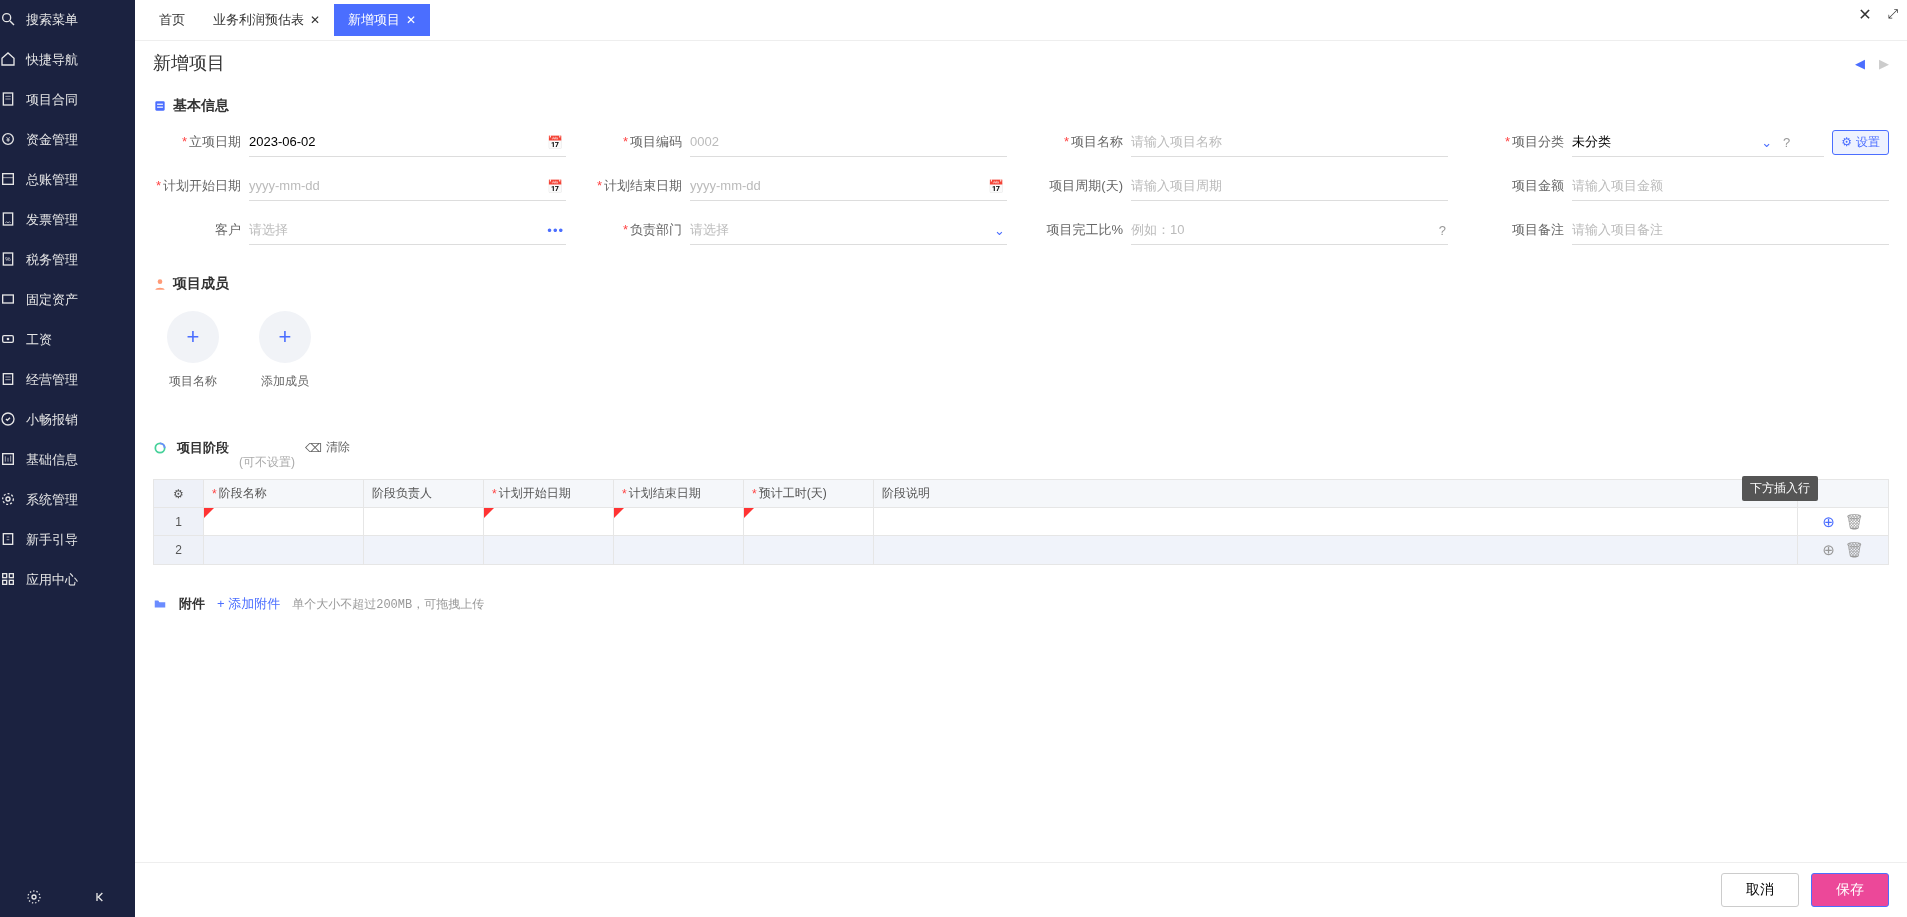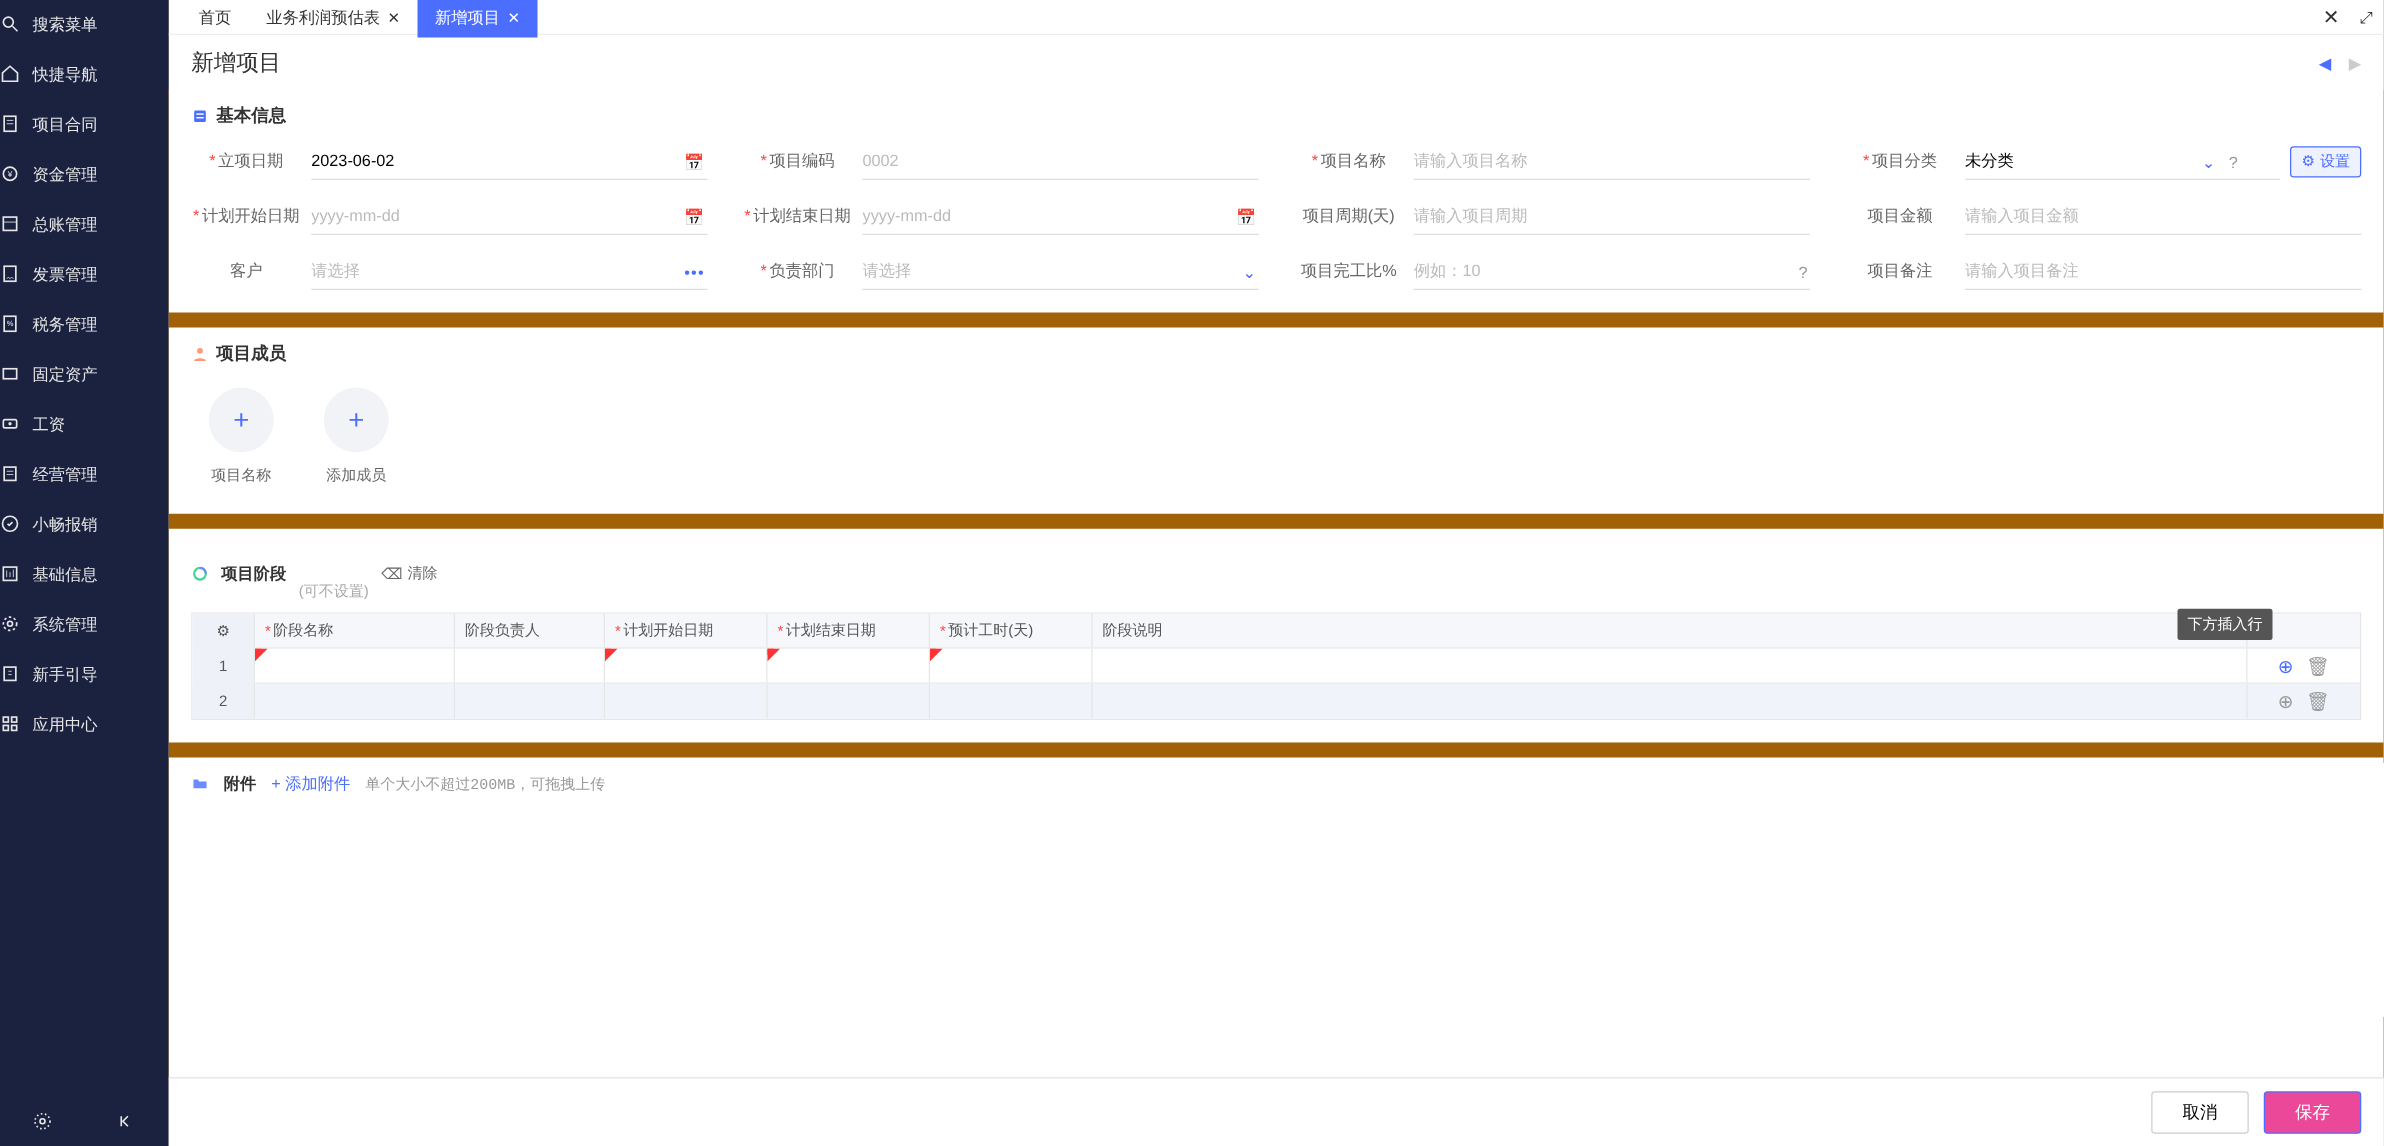--- a/index.html
+++ b/index.html
@@ -11,40 +11,40 @@
   .sidebar { width:135px; background:#1b2240; color:#e6e6e6; display:flex; flex-direction:column; flex-shrink:0; }
   .side-item { display:flex; align-items:flex-start; padding:11px 0; cursor:pointer; font-size:13px; gap:10px; }
   .side-item svg, .side-item .ico { width:16px; height:16px; flex-shrink:0; fill:#e6e6e6; }
   .side-spacer { flex:1; }
   .side-foot { display:flex; justify-content:space-around; padding:12px 0; }
   .side-foot svg { width:16px; height:16px; fill:#e6e6e6; }
 
   
   .main { flex:1; display:flex; flex-direction:column; min-width:0; position:relative; }
 
-  .tabs { display:flex; align-items:center; border-bottom:1px solid #eee; height:28px; padding-left:10px; }
+  .tabs { display:flex; align-items:center; border-bottom:1px solid #eee; height:41px; padding-left:10px; }
   .tab { padding:0 14px; height:32px; line-height:32px; font-size:13px; color:#333; position:relative; cursor:pointer; display:flex; align-items:center; gap:6px; }
   .tab.active { background:#4b6eff; color:#fff; }
   .tab .close { font-size:12px; }
   .top-actions { position:absolute; right:0; top:0; display:flex; }
   .top-act { width:28px; height:28px; display:flex; align-items:center; justify-content:center; cursor:pointer; font-size:16px; }
 
   .page-head { display:flex; align-items:center; padding:10px 18px; }
   .page-title { font-size:18px; font-weight:500; flex:1; }
   .page-nav { display:flex; gap:14px; }
 
-  .content { flex:1; overflow:auto; background:#a16207; display:flex; flex-direction:column; gap:12px; padding:0; }
+  .content { flex:1; overflow:auto; background:#fde047; display:flex; flex-direction:column; padding:0; }
   .card { background:#fff; padding:12px 18px 18px 18px; }
 
   .sec-head { display:flex; align-items:center; gap:6px; font-size:14px; font-weight:600; margin-bottom:12px; }
   .sec-ico { display:inline-block; width:14px; height:14px; }
 
   .form-grid { display:grid; grid-template-columns: repeat(4, 1fr); column-gap:28px; row-gap:14px; }
   .field { display:flex; align-items:center; }
-  .f-label { width:88px; text-align:center; margin-right:8px; color:#666; font-size:13px; position:relative; }
+  .f-label { width:88px; text-align:right; margin-right:8px; color:#666; font-size:13px; position:relative; }
   .req { color:#f44; margin-right:2px; }
   .f-ctrl { flex:1; display:flex; align-items:center; min-width:0; position:relative; }
   .inp { flex:1; height:30px; border:none; border-bottom:1px solid #ddd; padding:0 24px 0 0; font-size:13px; outline:none; background:transparent; }
   .inp::placeholder { color:#bbb; }
   .suffix { position:absolute; right:2px; color:#4b6eff; cursor:pointer; }
   .suffix.gray { color:#999; }
   .setting-btn { border:1px solid #4b6eff; color:#4b6eff; background:#eef2ff; padding:3px 8px; border-radius:3px; font-size:12px; cursor:pointer; display:flex; align-items:center; gap:4px; }
 
   
   .members { display:flex; gap:40px; padding:6px 0 4px 14px; }

